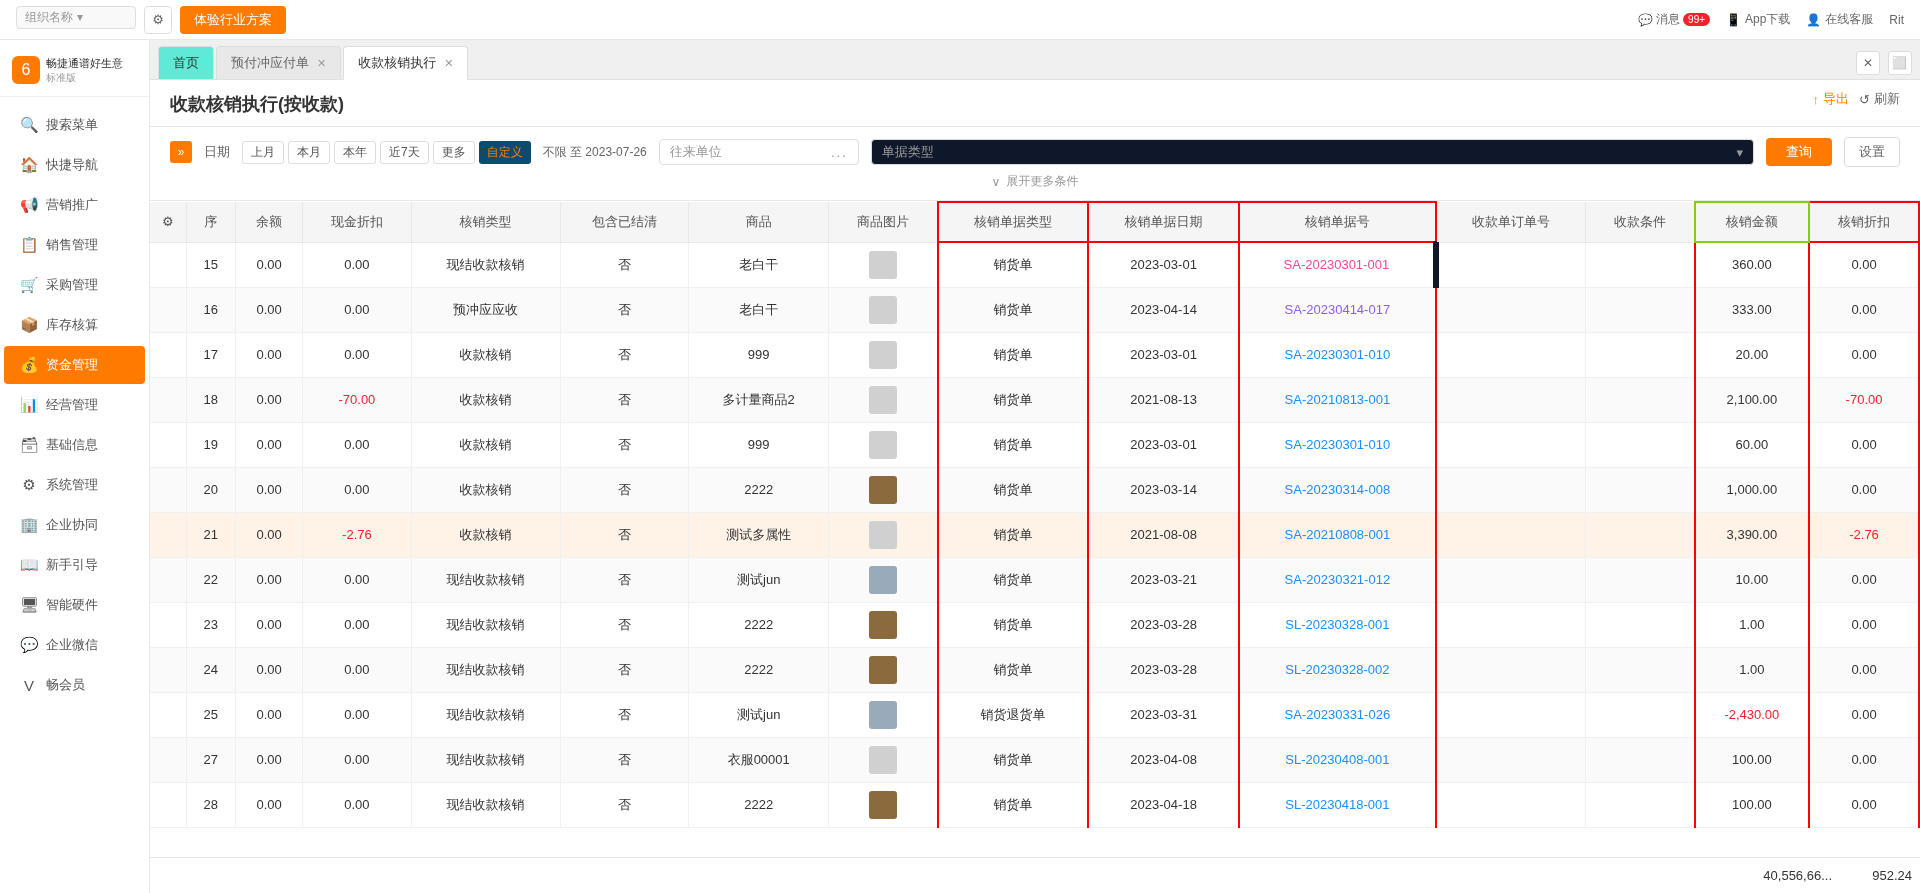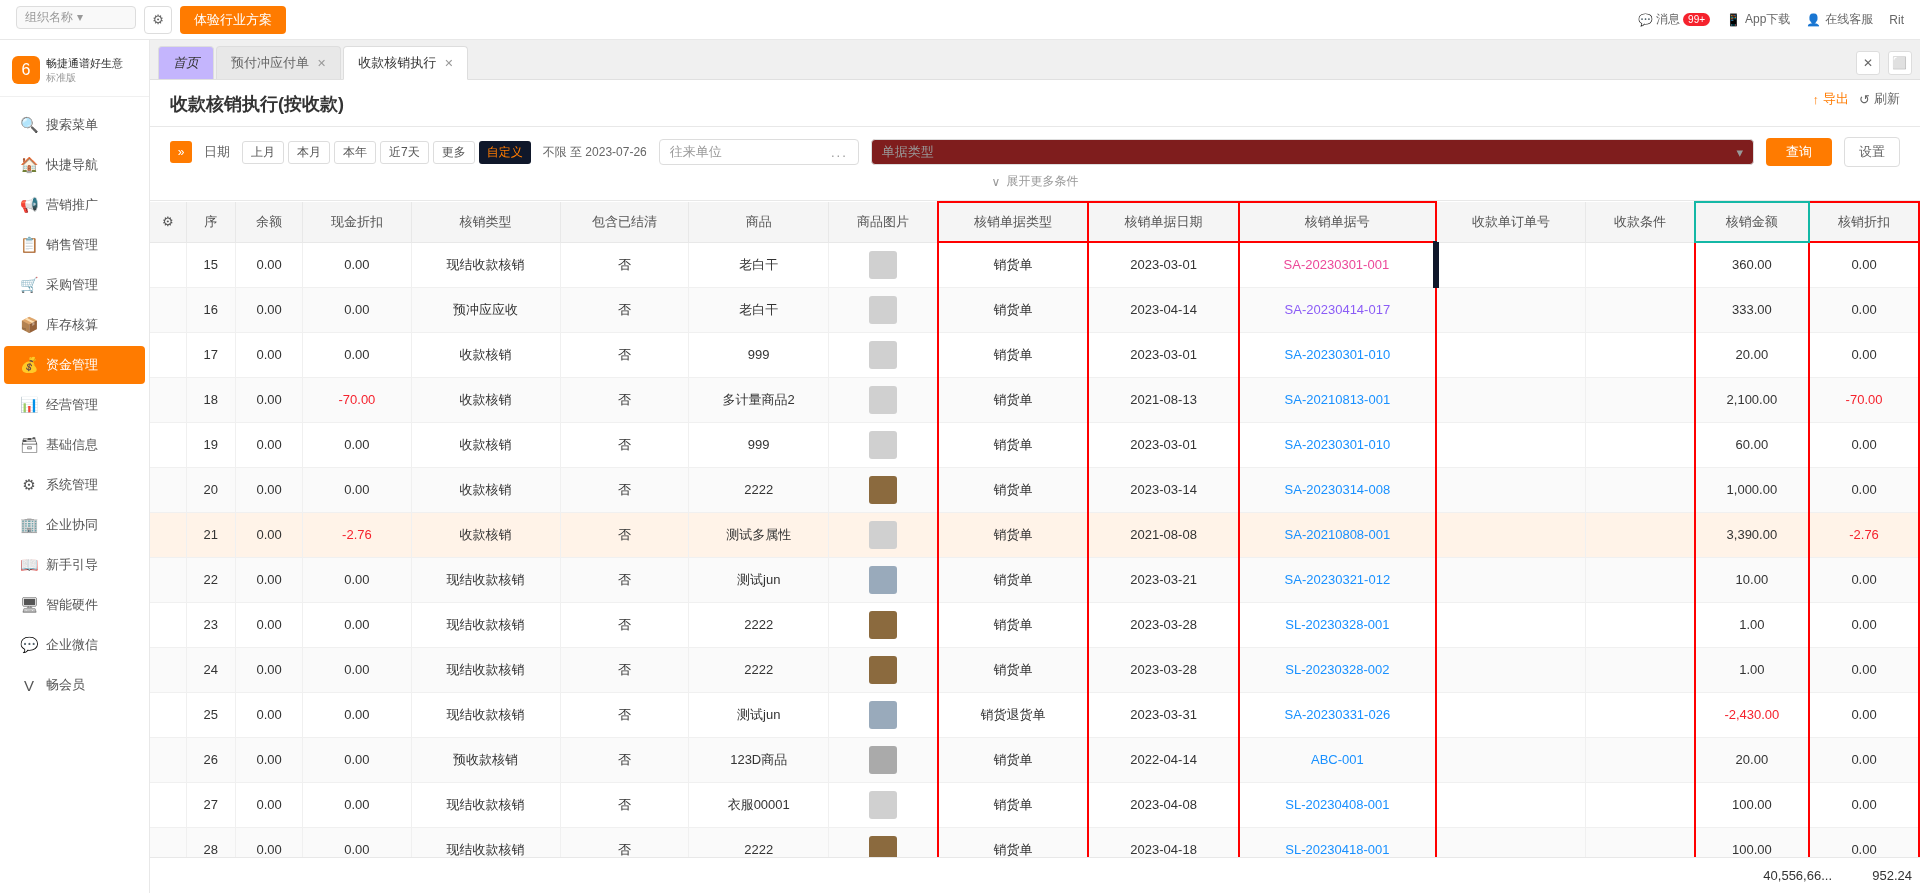--- a/index.html
+++ b/index.html
@@ -25,21 +25,21 @@
     .sidebar-item { display: flex; align-items: center; gap: 8px; padding: 10px 16px; cursor: pointer; color: #555; font-size: 13px; border-radius: 4px; margin: 1px 4px; }
     .sidebar-item.active { background: #ff7b00; color: #fff; border-radius: 4px; }
     .sidebar-icon { font-size: 15px; width: 18px; text-align: center; }
 
     
     .main { flex: 1; display: flex; flex-direction: column; overflow: hidden; }
     
     
     .tab-bar { height: 40px; background: #f0f0f0; display: flex; align-items: flex-end; padding: 0 8px; border-bottom: 1px solid #e0e0e0; }
     .tab { display: flex; align-items: center; gap: 6px; padding: 7px 14px 7px; background: #e8e8e8; border-radius: 4px 4px 0 0; cursor: pointer; font-size: 13px; color: #666; margin-right: 2px; border: 1px solid #ddd; border-bottom: none; }
-    .tab.home { background: #c4b5fd; color: #333; font-style: italic; }
+    .tab.home { background: #5eead4; color: #333; }
     .tab.active { background: #fff; color: #333; border-bottom: 1px solid #fff; margin-bottom: -1px; }
     .tab-close { font-size: 11px; color: #999; cursor: pointer; margin-left: 2px; }
     .tab-controls { margin-left: auto; display: flex; align-items: center; gap: 8px; padding-bottom: 4px; }
     .tab-ctrl-btn { width: 24px; height: 24px; border: 1px solid #ddd; background: #fff; border-radius: 3px; display: flex; align-items: center; justify-content: center; cursor: pointer; font-size: 12px; color: #666; }
 
     
     .page-area { flex: 1; overflow: hidden; background: #f5f5f5; padding: 0; display: flex; flex-direction: column; }
     
     
     .page-header { background: #fff; padding: 12px 20px 0; border-bottom: 1px solid #e8e8e8; }
@@ -47,26 +47,26 @@
     .btn-export { display: flex; align-items: center; gap: 4px; color: #ff7b00; border: none; background: none; cursor: pointer; font-size: 13px; }
     .btn-refresh { display: flex; align-items: center; gap: 4px; color: #666; border: none; background: none; cursor: pointer; font-size: 13px; }
 
     
     .filter-bar { background: #fff; padding: 10px 20px; border-bottom: 1px solid #e8e8e8; position: relative; }
     .filter-row { display: flex; align-items: center; gap: 12px; flex-wrap: wrap; }
     .expand-btn { width: 22px; height: 22px; background: #ff7b00; border-radius: 3px; display: flex; align-items: center; justify-content: center; color: #fff; cursor: pointer; font-size: 12px; }
     .filter-label { color: #666; font-size: 13px; white-space: nowrap; }
     .filter-date-btns { display: flex; gap: 4px; }
     .date-btn { padding: 2px 8px; border: 1px solid #ddd; border-radius: 3px; cursor: pointer; font-size: 12px; color: #555; background: #fff; }
-    .date-btn.active { background: #0f172a; color: #ff7b00; border-color: #ff7b00; }
+    .date-btn.active { background: #0c4a6e; color: #ff7b00; border-color: #ff7b00; }
     .date-custom { background: #ff7b00; color: #fff; border: none; }
     .date-range { color: #666; font-size: 12px; }
     .filter-unit { display: flex; align-items: center; gap: 4px; border: 1px solid #ddd; border-radius: 4px; padding: 3px 10px; min-width: 200px; color: #999; font-size: 13px; cursor: pointer; background: #fff; }
     .filter-dots { color: #999; letter-spacing: 2px; }
-    .filter-type { display: flex; align-items: center; gap: 4px; border: 1px solid #ddd; border-radius: 4px; padding: 3px 10px; min-width: 160px; color: #999; font-size: 13px; cursor: pointer; background: #7f1d1d; flex: 1; }
+    .filter-type { display: flex; align-items: center; gap: 4px; border: 1px solid #ddd; border-radius: 4px; padding: 3px 10px; min-width: 160px; color: #999; font-size: 13px; cursor: pointer; background: #0f172a; flex: 1; }
     .btn-query { background: #ff7b00; color: #fff; border: none; border-radius: 4px; padding: 5px 20px; cursor: pointer; font-size: 13px; }
     .btn-setting { background: #fff; color: #666; border: 1px solid #ddd; border-radius: 4px; padding: 5px 14px; cursor: pointer; font-size: 13px; }
     .filter-more-row { display: flex; align-items: center; justify-content: center; gap: 6px; padding: 6px 0 0; color: #999; font-size: 12px; cursor: pointer; }
 
     
     .table-area { flex: 1; overflow: hidden; background: #fff; margin: 0; display: flex; flex-direction: column; }
     .table-scroll { overflow-x: auto; overflow-y: auto; flex: 1; }
     table { border-collapse: collapse; width: 100%; min-width: 1600px; font-size: 13px; }
     thead tr { background: #f5f5f5; }
     th { padding: 10px 8px; text-align: center; border-bottom: 1px solid #e8e8e8; border-right: 1px solid #e8e8e8; color: #555; font-weight: normal; white-space: nowrap; position: sticky; top: 0; background: #f5f5f5; z-index: 2; }
@@ -272,21 +272,21 @@
                 <th>现金折扣</th>
                 <th>核销类型</th>
                 <th>包含已结清</th>
                 <th>商品</th>
                 <th>商品图片</th>
                 <th style="border:2px solid red;">核销单据类型</th>
                 <th style="border:2px solid red;">核销单据日期</th>
                 <th style="border:2px solid red;">核销单据号</th>
                 <th>收款单订单号</th>
                 <th>收款条件</th>
-                <th style="border:2px solid #14b8a6;">核销金额</th>
+                <th style="border:2px solid #84cc16;">核销金额</th>
                 <th style="border:2px solid red;">核销折扣</th>
               </tr>
             </thead>
             <tbody id="table-body">
             <tr>
                   <td></td>
                   <td>15</td>
                   <td>0.00</td>
                   <td>0.00</td>
                   <td>现结收款核销</td>
@@ -484,39 +484,20 @@
                   <td>测试jun</td>
                   <td>
                     <div class="img-placeholder" style="background:#9ab;"></div>
                   </td>
                   <td style="border-left: 2px solid red; border-right: 2px solid red;">销货退货单</td>
                   <td style="border-left: 2px solid red; border-right: 2px solid red;">2023-03-31</td>
                   <td style="color: rgb(24, 144, 255); cursor: pointer; border-left: 2px solid red; border-right: 2px solid red;">SA-20230331-026</td>
                   <td></td>
                   <td></td>
                   <td style="color: rgb(245, 34, 45); border-left: 2px solid red; border-right: 2px solid red;">-2,430.00</td>
-                  <td style="border-left: 2px solid red; border-right: 2px solid red;">0.00</td>
-                </tr>
-                <tr>
-                  <td></td>
-                  <td>26</td>
-                  <td>0.00</td>
-                  <td>0.00</td>
-                  <td>预收款核销</td>
-                  <td>否</td>
-                  <td>123D商品</td>
-                  <td>
-                    <div class="img-placeholder" style="background:#aaa;"></div>
-                  </td>
-                  <td style="border-left: 2px solid red; border-right: 2px solid red;">销货单</td>
-                  <td style="border-left: 2px solid red; border-right: 2px solid red;">2022-04-14</td>
-                  <td style="color: rgb(24, 144, 255); cursor: pointer; border-left: 2px solid red; border-right: 2px solid red;">ABC-001</td>
-                  <td></td>
-                  <td></td>
-                  <td style="border-left: 2px solid red; border-right: 2px solid red;">20.00</td>
                   <td style="border-left: 2px solid red; border-right: 2px solid red;">0.00</td>
                 </tr>
                 <tr>
                   <td></td>
                   <td>27</td>
                   <td>0.00</td>
                   <td>0.00</td>
                   <td>现结收款核销</td>
                   <td>否</td>
                   <td>衣服00001</td>

